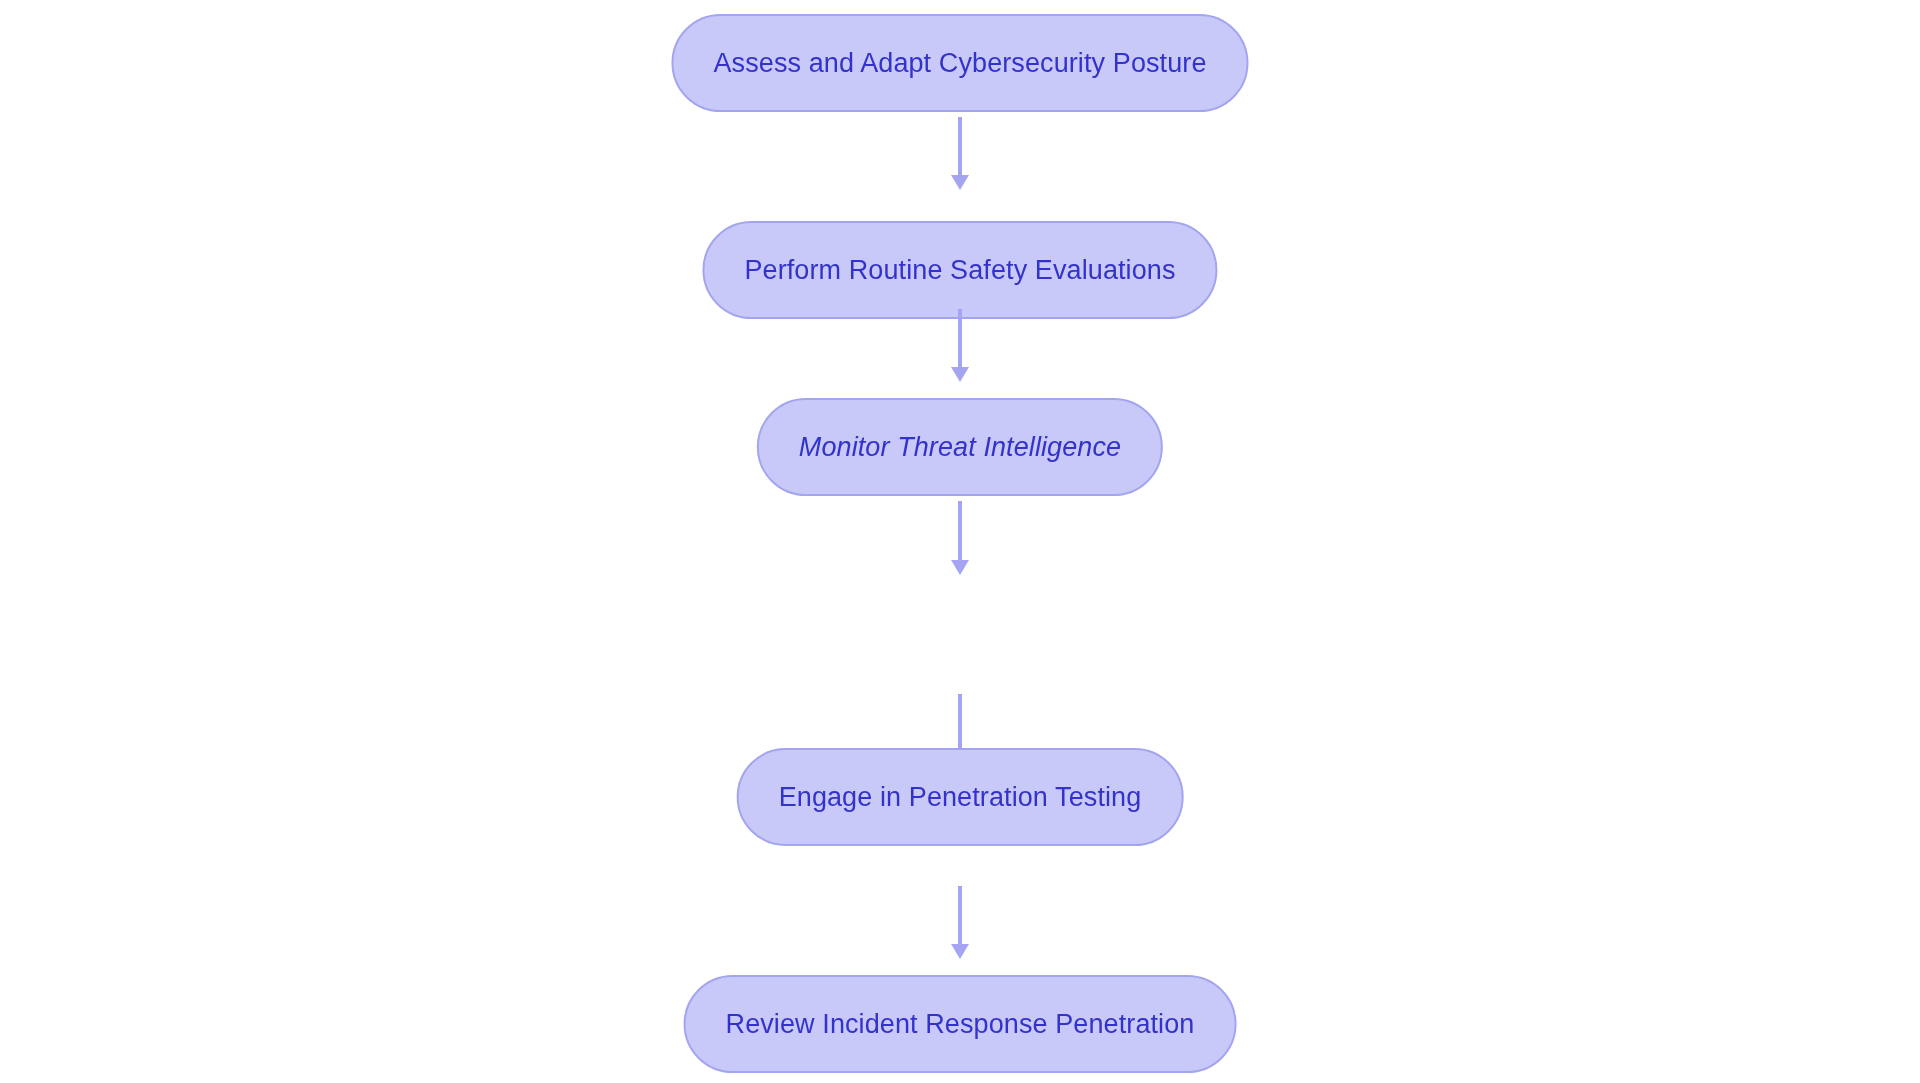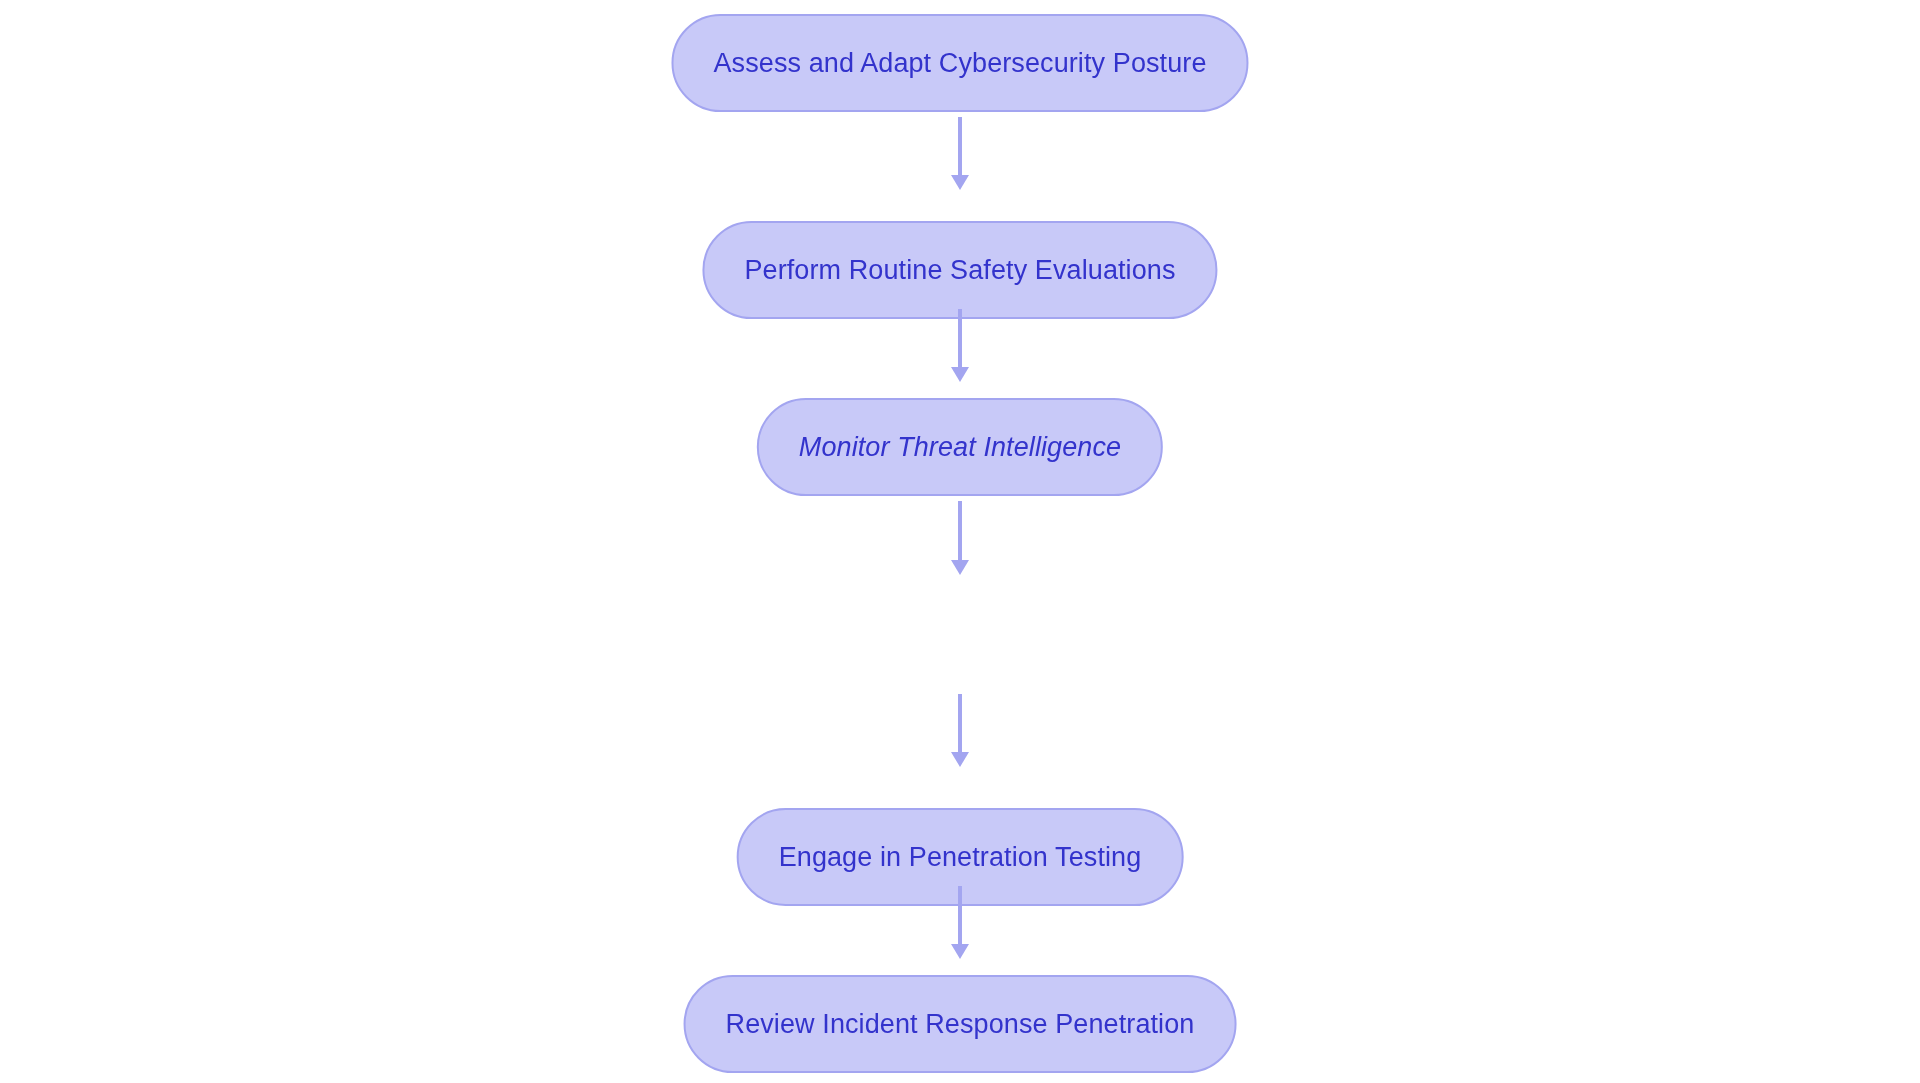--- a/index.html
+++ b/index.html
@@ -46,21 +46,21 @@
     font-weight: 400;
     color: #3333cc;
     letter-spacing: 0.1px;
     line-height: 1;
     text-align: center;
   }
   .node-1 { top: 14px; }
   .node-2 { top: 206px; margin-top: 15px; }
   .node-3 { top: 398px; font-style: italic; }
   .node-4 { top: 591px; }
-  .node-5 { top: 808px; }
+  .node-5 { top: 748px; }
   .node-6 { top: 975px; }
 
   .connector {
     position: absolute;
     left: 50%;
     transform: translateX(-50%);
     width: 20px;
   }
   .connector .line {
     position: absolute;

